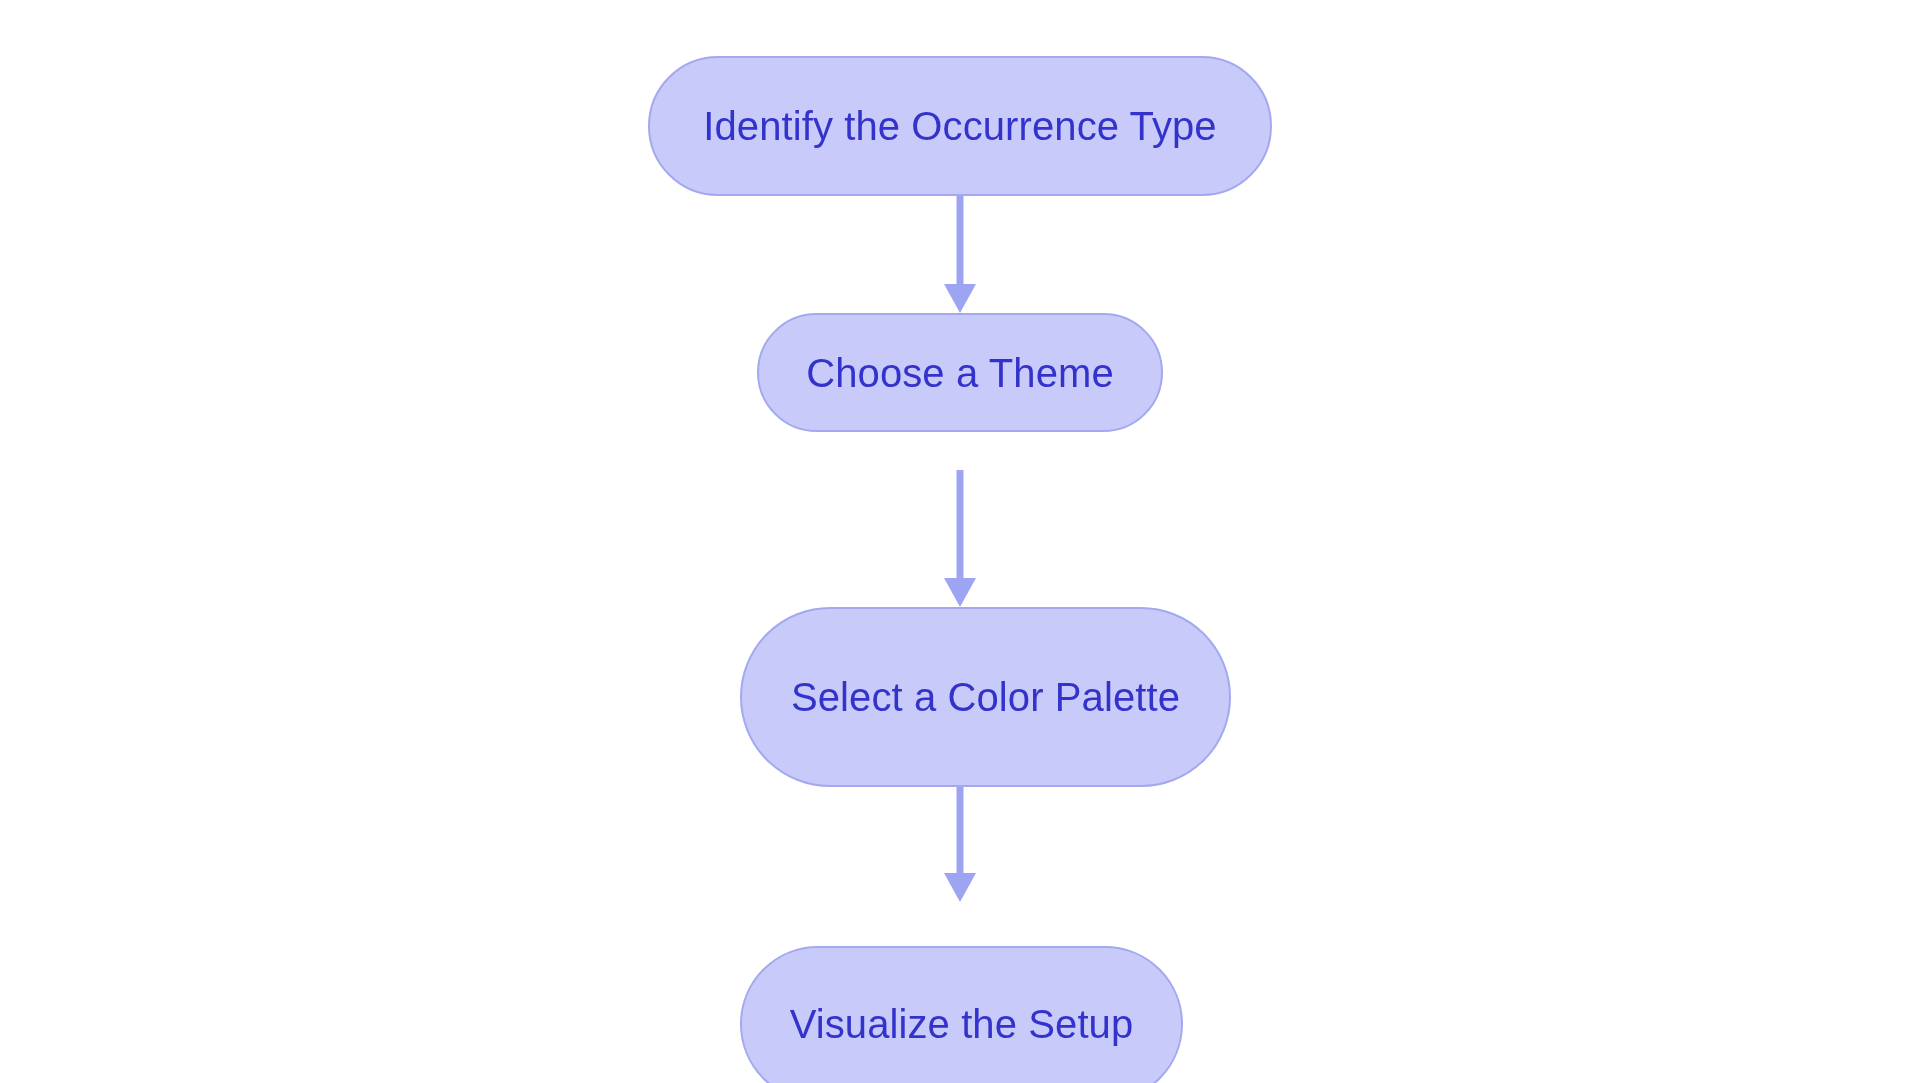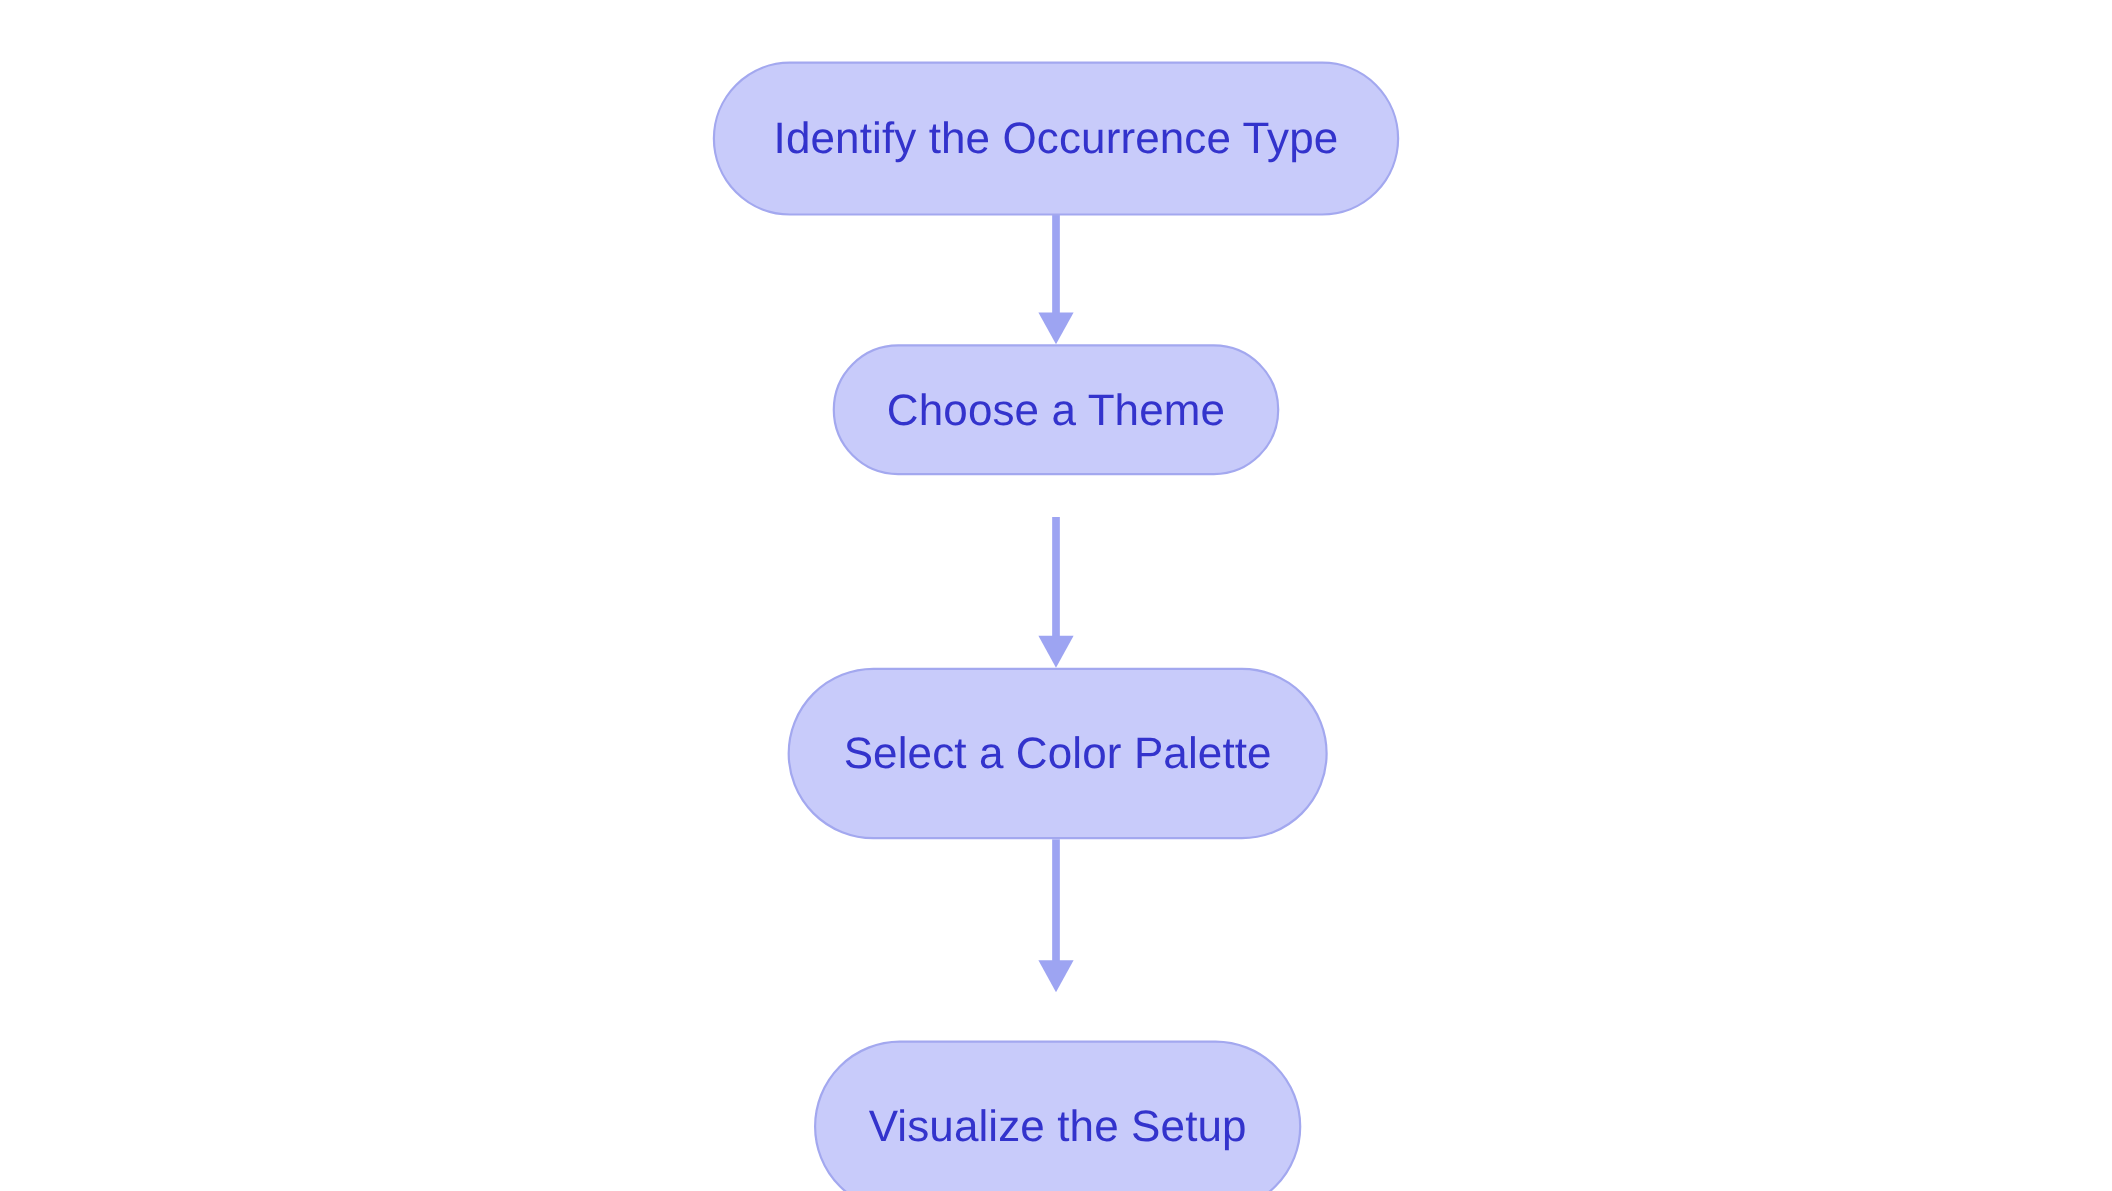--- a/index.html
+++ b/index.html
@@ -36,21 +36,21 @@
     white-space: nowrap;
     line-height: 1;
   }
   .node-label {
     display: block;
     color: #3333cc;
   }
   
   #node-1 { left: 648px; top: 22px;  width: 624px; height: 140px; margin-top: 34px; }
   #node-2 { left: 757px; top: 313px; width: 406px; height: 119px; }
-  #node-3 { left: 716px; top: 607px; width: 491px; height: 156px; align-items: center; }
+  #node-3 { left: 740px; top: 607px; width: 491px; height: 180px; align-items: center; }
   #node-4 { left: 740px; top: 902px; width: 443px; height: 156px; margin-top: 44px; }
 
   .connector {
     position: absolute;
     left: 0;
     top: 0;
     width: 1920px;
     height: 1083px;
     pointer-events: none;
   }

